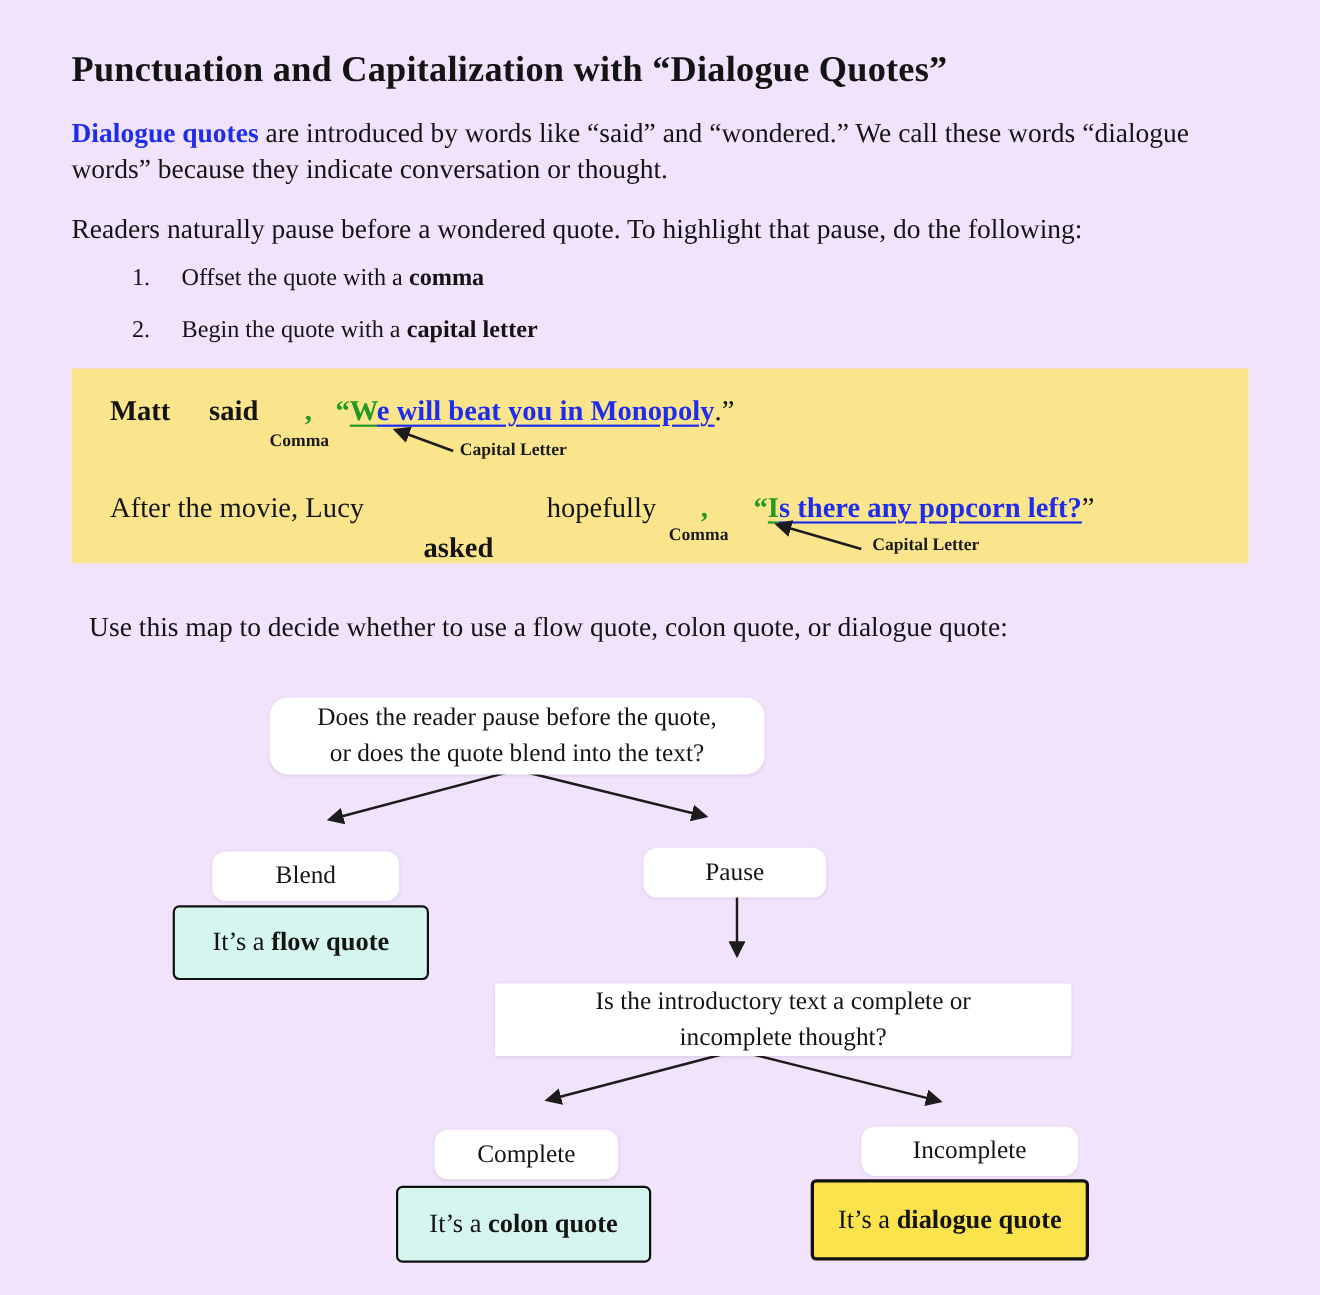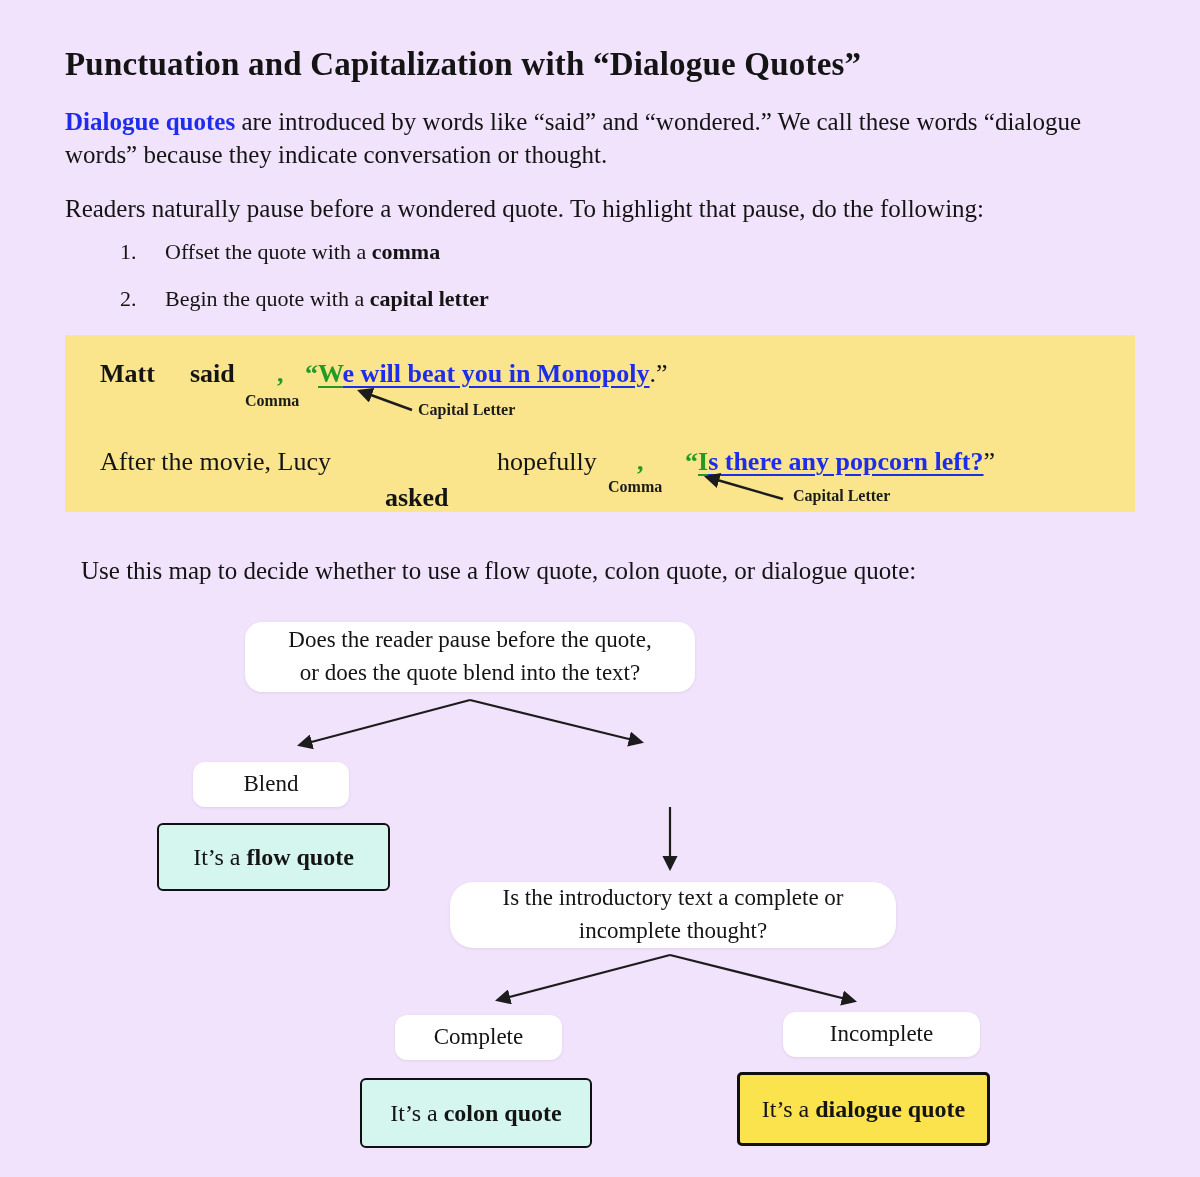--- a/index.html
+++ b/index.html
@@ -33,25 +33,25 @@
   .u{text-decoration:underline;text-decoration-thickness:2px;text-underline-offset:4px;}
   .anno{position:absolute;font-size:16px;font-weight:600;color:#1b1b1b;white-space:pre;}
   .arrow-svg{position:absolute;overflow:visible;}
 
   .map-intro{position:absolute;left:65px;top:557px;font-size:25px;margin-left:16px;}
 
   .flowchart{position:absolute;left:0;top:600px;width:1200px;height:577px;}
   .fc-svg{position:absolute;left:0;top:0;width:1200px;height:577px;}
   .fc-box{position:absolute;display:flex;flex-direction:column;align-items:center;justify-content:center;
           text-align:center;background:#ffffff;border-radius:14px;font-size:23px;line-height:1.42;
-          box-shadow:0 1px 3px rgba(60,30,80,.10);}
+          box-shadow:0 1px 3px rgba(60,30,80,.10);margin-top:12px;}
   .fc-q1{left:245px;top:22px;width:450px;height:70px;border-radius:17px;}
-  .fc-blend{left:193px;top:162px;width:156px;height:45px;border-radius:12px;}
+  .fc-blend{left:193px;top:162px;width:170px;height:45px;border-radius:12px;}
   .fc-pause{left:585px;top:159px;width:166px;height:45px;border-radius:12px;}
-  .fc-q2{left:450px;top:282px;width:446px;height:66px;border-radius:23px;}
+  .fc-q2{left:450px;top:282px;width:524px;height:66px;border-radius:2px;}
   .fc-complete{left:395px;top:415px;width:167px;height:45px;border-radius:12px;}
   .fc-incomplete{left:783px;top:412px;width:197px;height:45px;border-radius:13px;}
   .result{position:absolute;display:flex;align-items:center;justify-content:center;
           font-size:24px;background:var(--mint_bg);border:2px solid #101010;border-radius:6px;}
   .fc-flow{left:157px;top:223px;width:233px;height:68px;}
   .fc-colon{left:360px;top:478px;width:232px;height:70px;}
   .fc-dialogue{left:737px;top:472px;width:253px;height:74px;background:var(--yellow_box);border-width:3px;border-radius:5px;}
   .result .pre{white-space:pre;}
 </style>
 </head>
@@ -118,20 +118,21 @@
       <line x1="670" y1="355" x2="498" y2="400" stroke="#1c1c1c" stroke-width="2.2" marker-end="url(#fcarr)"></line>
       <line x1="670" y1="355" x2="854" y2="401" stroke="#1c1c1c" stroke-width="2.2" marker-end="url(#fcarr)"></line>
     </svg>
 
     <div class="fc-box fc-q1">
       <div>Does the reader pause before the quote,</div>
       <div>or does the quote blend into the text?</div>
     </div>
 
     <div class="fc-box fc-blend">Blend</div>
+    <div class="fc-box fc-pause">Pause</div>
 
     <div class="result fc-flow">
         <span class="pre">It’s a </span>
         <b>flow quote</b>
       </div>
 
     <div class="fc-box fc-q2">
       <div>Is the introductory text a complete or</div>
       <div>incomplete thought?</div>
     </div>

